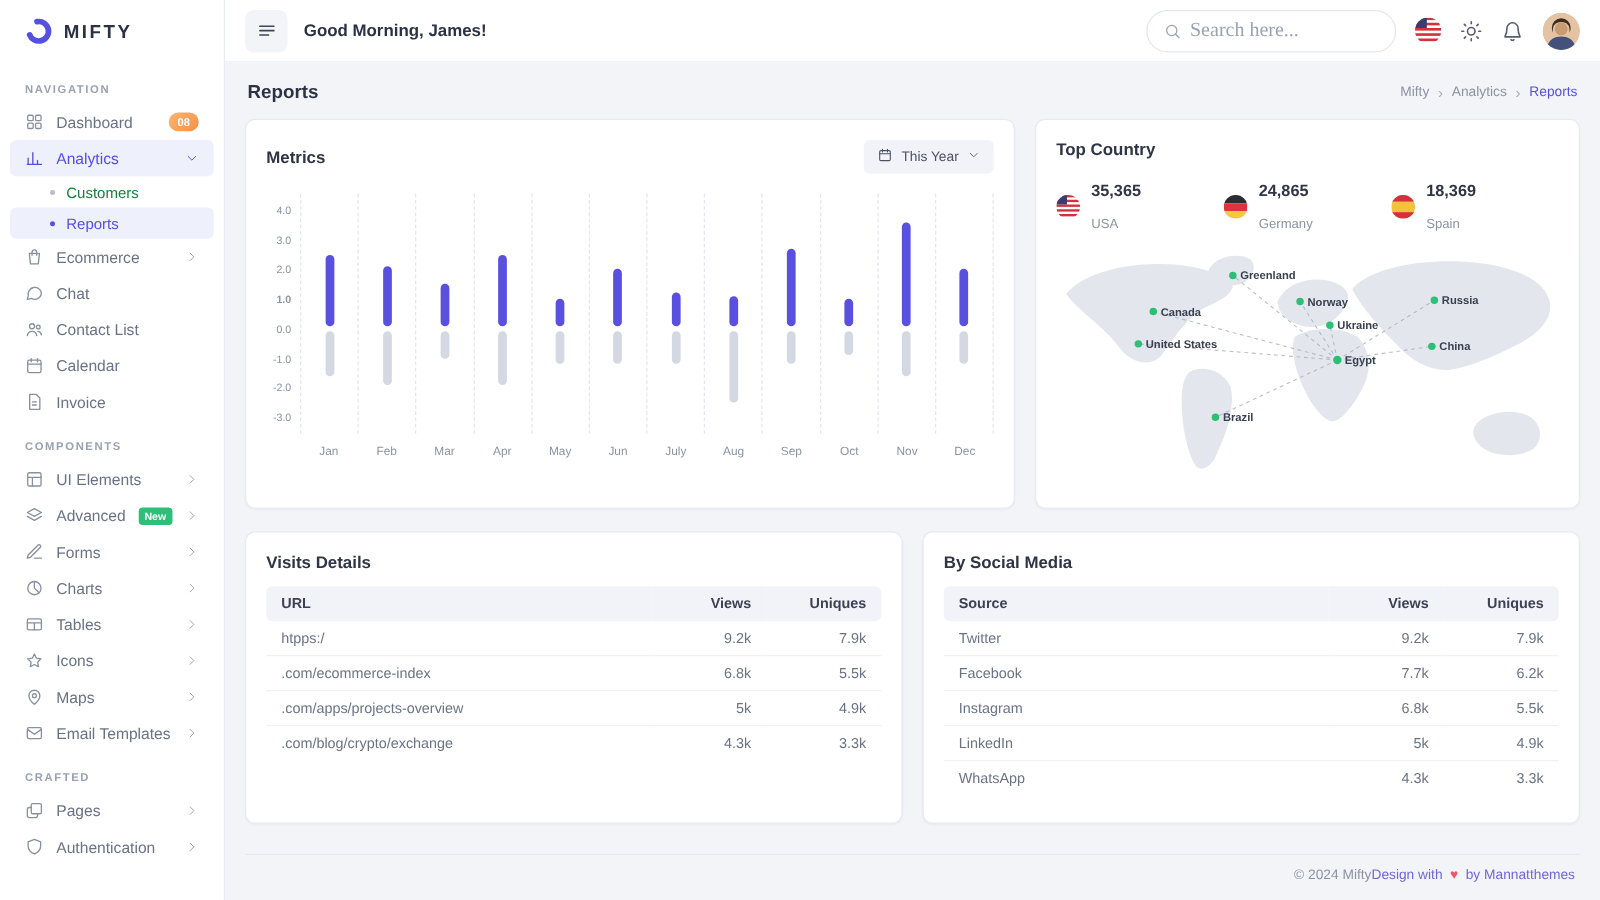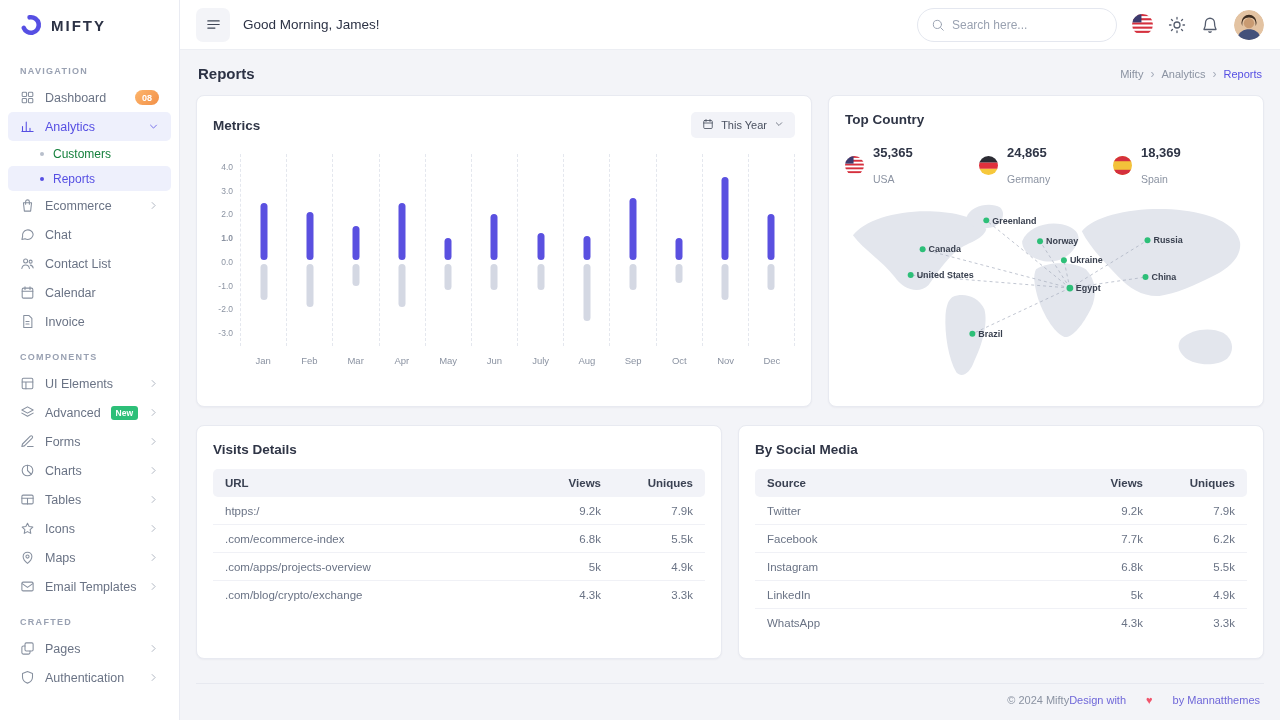--- a/index.html
+++ b/index.html
@@ -26,26 +26,26 @@
 .badge-new{background:#2dbf78;color:#fff;font-size:8.5px;font-weight:bold;border-radius:3px;padding:2px 5px}
 .sub-item{display:flex;align-items:center;gap:9px;padding:5.5px 12px 5.5px 32px;margin:0 8px;border-radius:5px;font-size:12px;color:#15803d;cursor:pointer}
 .sub-item .dot{width:4px;height:4px;border-radius:50%;background:#b8bfcb;flex-shrink:0}
 .sub-item.active{background:#eef0fc;color:#564fe3}
 .sub-item.active .dot{background:#564fe3}
 
 .main{flex:1;display:flex;flex-direction:column;min-width:0}
 .topbar{height:50px;min-height:50px;background:#fff;border-bottom:1px solid #eceef3;display:flex;align-items:center;gap:13px;padding:0 16px}
 .hamburger{width:34px;height:34px;border:none;border-radius:7px;background:#f3f4f8;color:#3e4555;display:flex;align-items:center;justify-content:center;cursor:pointer}
 .hamburger svg{width:17px;height:17px}
-.greeting{font-weight:normal;font-size:13.5px;color:#2c3245}
+.greeting{font-weight:bold;font-size:13.5px;color:#2c3245}
 .top-right{margin-left:auto;display:flex;align-items:center;gap:15px}
 .searchbox{display:flex;align-items:center;gap:7px;width:200px;height:34px;border:1px solid #e4e7ef;border-radius:17px;padding:0 13px;background:#fff}
 .searchbox .s-ic{display:inline-flex;color:#9aa2b1}
 .searchbox svg{width:14px;height:14px}
-.searchbox input{border:none;outline:none;flex:1;font-size:12px;color:#4a5160;font-family:Liberation Sans, sans-serif;background:transparent}
+.searchbox input{border:none;outline:none;flex:1;font-size:16px;color:#4a5160;font-family:Liberation Serif, serif;background:transparent}
 .searchbox input::placeholder{color:#9aa2b1}
 .flag-btn{width:21px;height:21px;display:inline-flex;cursor:pointer}
 .flag-btn svg{width:21px;height:21px}
 .icon-btn{border:none;background:transparent;color:#555d6e;display:inline-flex;cursor:pointer;padding:0}
 .icon-btn svg{width:18px;height:18px}
 .avatar{width:30px;height:30px;border-radius:50%;overflow:hidden;display:inline-flex;cursor:pointer}
 .avatar svg{width:30px;height:30px}
 
 .content{flex:1;padding:0 16px;overflow:hidden}
 .page-head{display:flex;align-items:center;justify-content:space-between;padding:15px 2px 13px}
@@ -95,21 +95,21 @@
 .tbl{width:100%;border-collapse:collapse;margin-top:12px}
 .tbl th{background:#f2f3f8;font-size:11.5px;font-weight:bold;color:#3b4253;text-align:left;padding:8px 12px}
 .tbl th:first-child{border-radius:5px 0 0 5px}
 .tbl th:last-child{border-radius:0 5px 5px 0}
 .tbl td{font-size:11.5px;color:#6a7385;padding:7.5px 12px;border-top:1px solid #f0f1f6}
 .tbl tbody tr:first-child td{border-top:none}
 .tbl .num{text-align:right;width:92px}
 
 .footer{display:flex;align-items:center;justify-content:flex-end;border-top:1px solid #e7e9f0;margin-top:24px;padding:10px 4px;font-size:11px}
 .copy{color:#8b93a2}
-.credit{color:#6f67d9;display:flex;gap:20px}
+.credit{color:#6f67d9;display:flex;gap:6px}
 .heart{color:#f1556c}
 </style>
 </head>
 <body>
 
 <div class="layout">
 
   <aside class="sidebar">
     <div class="logo-row">
       <span class="logo-mark sicon">

